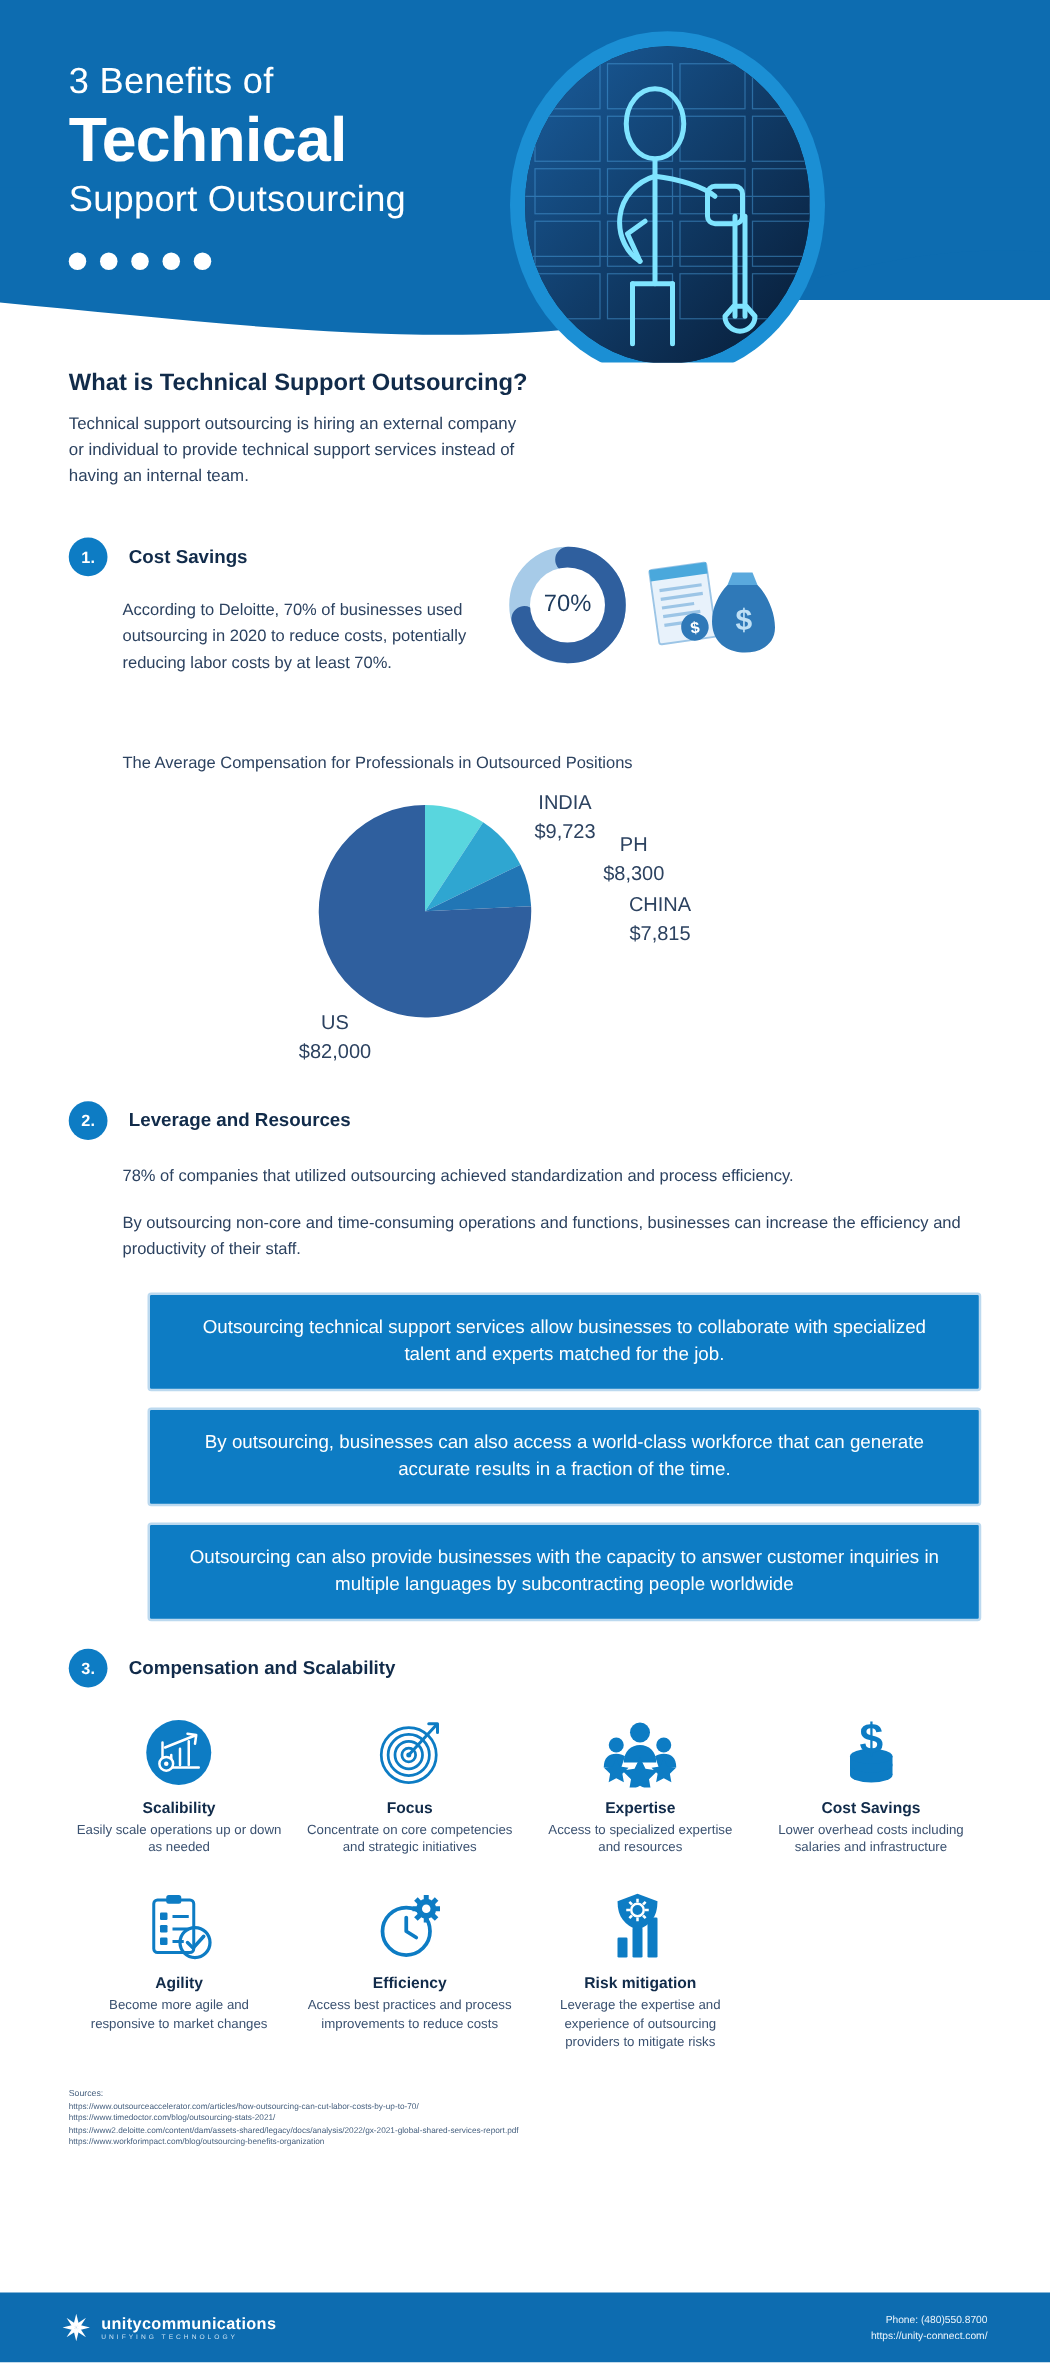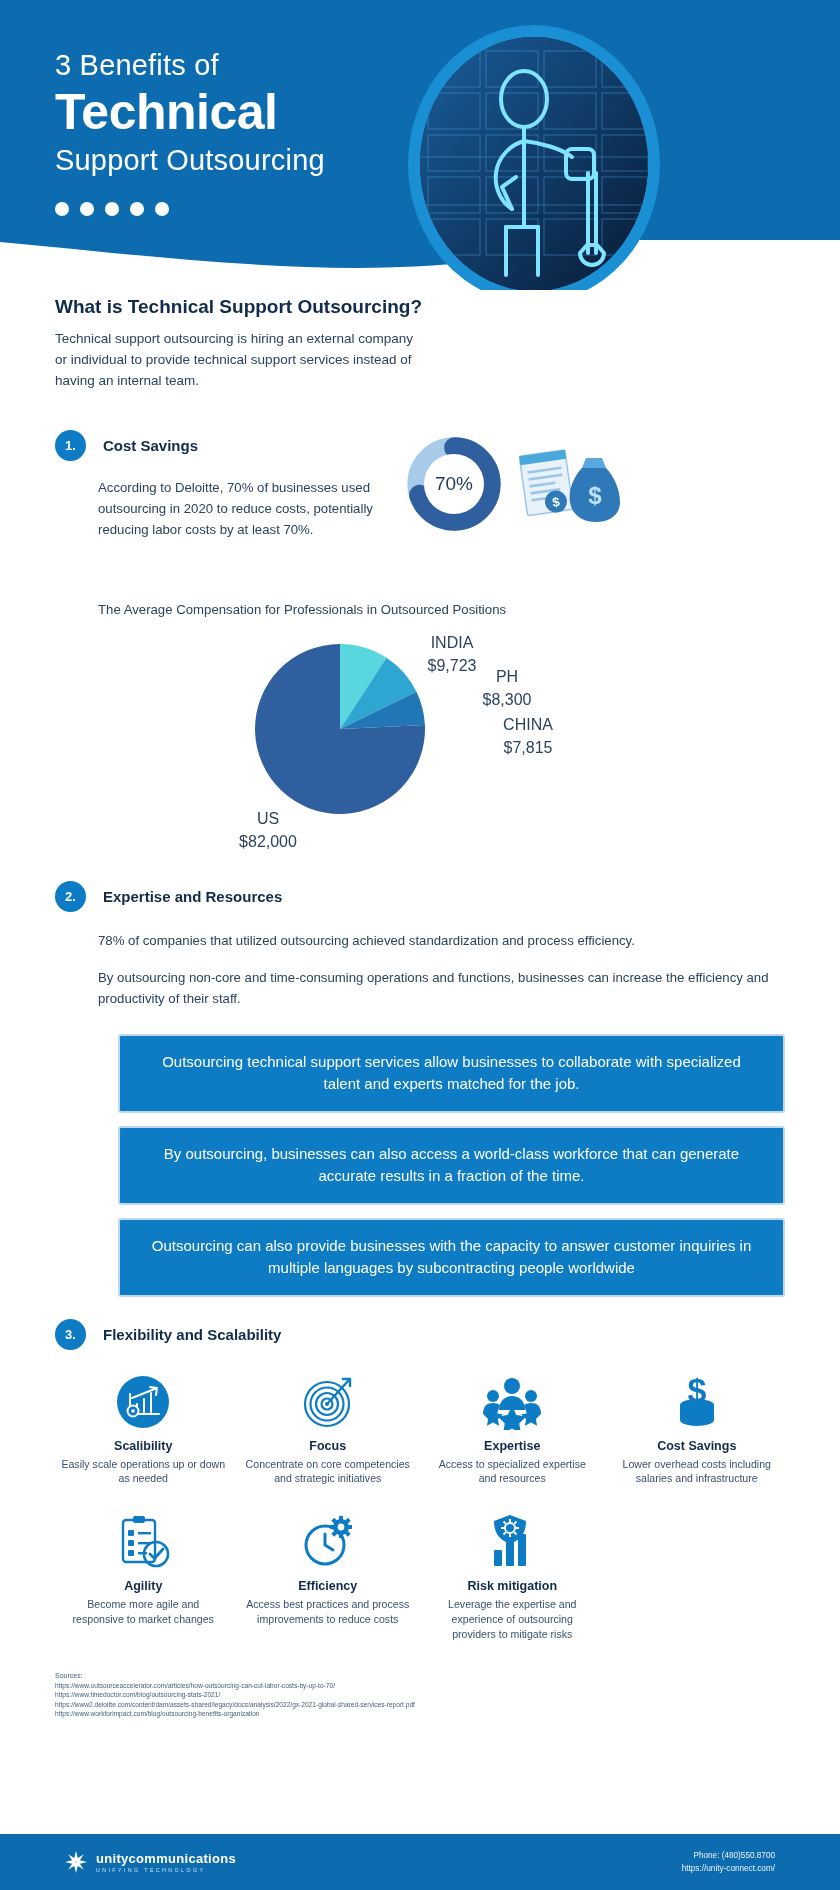--- a/index.html
+++ b/index.html
@@ -58,21 +58,21 @@
   .cell-icon{height:62px;display:flex;align-items:flex-end;justify-content:center;margin-bottom:9px;}
   .cell-title{font-size:12.5px;font-weight:bold;color:#112b4a;margin-bottom:4px;}
   .cell-desc{font-size:10.6px;line-height:1.4;color:#3a5170;padding:0 6px;}
   
   .sources{padding:0 55px;margin-top:30px;}
   .sources-label{font-size:7px;color:#46607f;margin-bottom:2px;}
   .src{font-size:6.6px;color:#46607f;line-height:1.45;}
   
   .footer{
     position:absolute;left:0;bottom:0;width:840px;height:56px;background:#0d6cb0;
-    display:flex;align-items:center;justify-content:space-between;padding:0 65px;
+    display:flex;align-items:center;justify-content:space-between;padding:0 50px;
   }
   .brand{display:flex;align-items:center;gap:9px;}
   .brand-name{font-size:13px;color:#fff;font-weight:bold;letter-spacing:.3px;}
   .brand-tag{font-size:5.3px;color:#c9e2f4;letter-spacing:2.4px;margin-top:1px;}
   .footer-contact{text-align:right;font-size:8.2px;color:#eaf4fc;line-height:1.6;}
 </style>
 </head>
 <body>
 
 <div class="header">
@@ -212,36 +212,36 @@
     <div class="pie-label" style="left:168px;top:170px;width:90px;margin-top:20px;">
       <div>US</div>
       <div>$82,000</div>
     </div>
   </div>
 </div>
 
 <div class="section" style="margin-top:14px;">
   <div class="benefit-head">
     <div class="num-badge">2.</div>
-    <div class="benefit-title">Expertise and Resources</div>
+    <div class="benefit-title">Leverage and Resources</div>
   </div>
   <p class="body" style="margin:18px 0 0 43px;">78% of companies that utilized outsourcing achieved standardization and process efficiency.</p>
   <p class="body" style="margin:16px 0 0 43px;">By outsourcing non-core and time-consuming operations and functions, businesses can increase the efficiency and productivity of their staff.</p>
 
   <div style="margin:24px 0 0 63px;">
     <div class="callout">Outsourcing technical support services allow businesses to collaborate with specialized talent and experts matched for the job.</div>
     <div class="callout">By outsourcing, businesses can also access a world-class workforce that can generate accurate results in a fraction of the time.</div>
     <div class="callout">Outsourcing can also provide businesses with the capacity to answer customer inquiries in multiple languages by subcontracting people worldwide</div>
   </div>
 </div>
 
 <div class="section" style="margin-top:22px;">
   <div class="benefit-head">
     <div class="num-badge">3.</div>
-    <div class="benefit-title">Flexibility and Scalability</div>
+    <div class="benefit-title">Compensation and Scalability</div>
   </div>
 
   <div class="grid">
 
     <div class="cell">
       <div class="cell-icon">
         <svg width="56" height="56" viewBox="0 0 56 56">
           <circle cx="28" cy="28" r="26" fill="#0d7cc4"></circle>
           <g fill="none" stroke="#ffffff" stroke-width="2" stroke-linecap="round">
             <path d="M15,40 L15,20 M15,40 L44,40"></path>

